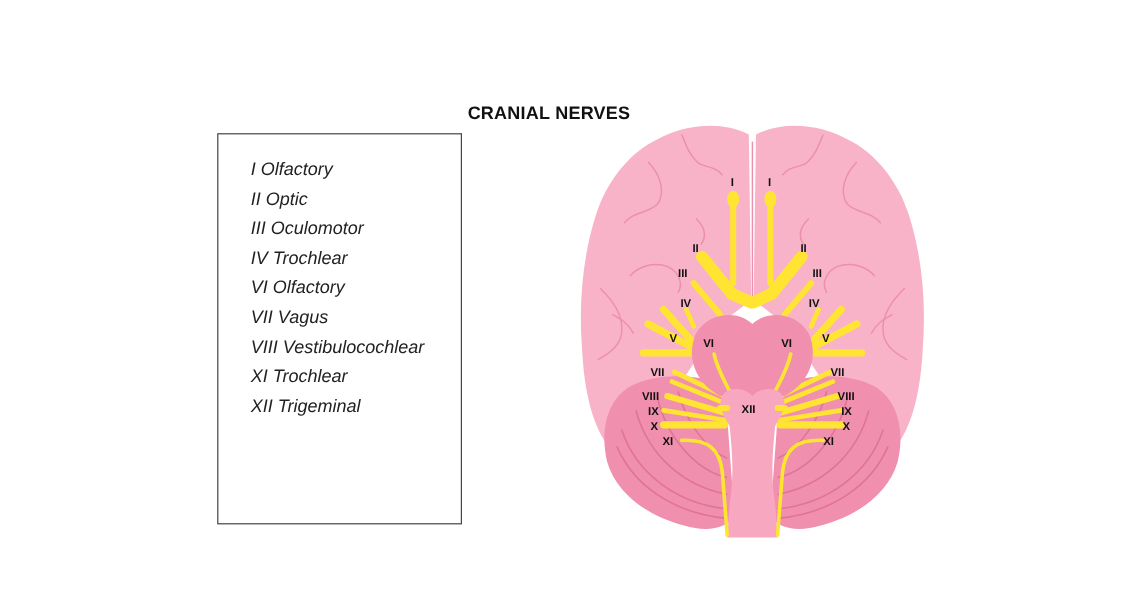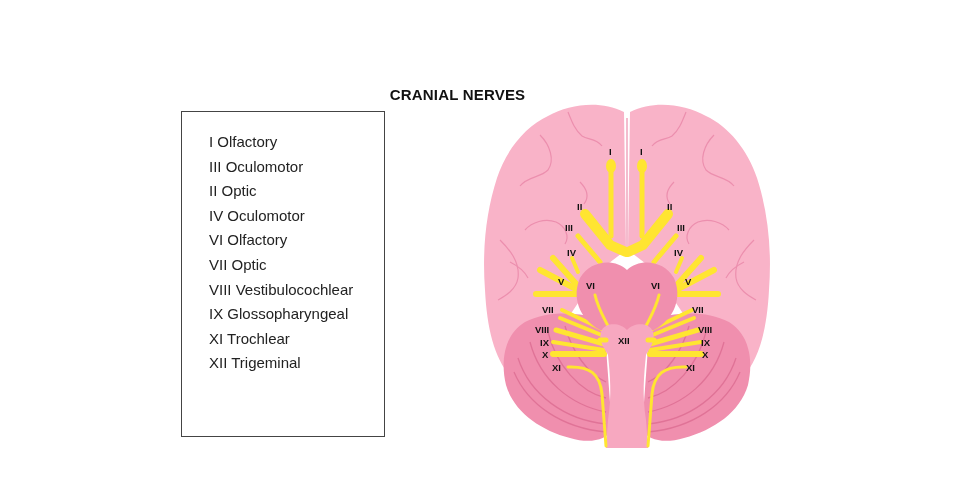--- a/index.html
+++ b/index.html
@@ -5,45 +5,44 @@
   html, body { margin: 0; padding: 0; background: #ffffff; }
   body { width: 957px; height: 500px; position: relative; overflow: hidden; font-family: "Liberation Sans", sans-serif; }
   .title {
     position: absolute; left: 0; top: 42px; width: 915px; text-align: center;
     font-family: "Liberation Sans", sans-serif; font-weight: bold; font-size: 15px; color: #111;
     letter-spacing: 0.2px;
     margin-top: 44px;
   }
   .legend-box {
     position: absolute; left: 181px; top: 111px; width: 204px; height: 326px;
-    border: 1px solid #444; box-sizing: border-box; background: #fff;
+    border: 1px solid #444; box-sizing: border-box; background: #fff; font-style: italic;
   }
   .legend-list { list-style: none; margin: 0; padding: 0; position: absolute; left: 27px; top: 18px; }
   .legend-list li {
     font-family: "Liberation Sans", sans-serif; font-size: 15px; color: #222;
     height: 24.6px; line-height: 24.6px; white-space: nowrap;
   }
   svg.brain { position: absolute; left: 0; top: 0; }
   .nlabel { font-family: "Liberation Sans", sans-serif; font-weight: bold; font-size: 9.5px; fill: #111; }
 </style>
 </head>
 <body>
 
 <div class="title">CRANIAL NERVES</div>
 
 <div class="legend-box">
   <ul class="legend-list">
     <li>I Olfactory</li>
+    <li>II Optic</li>
     <li>III Oculomotor</li>
-    <li>II Optic</li>
-    <li>IV Oculomotor</li>
+    <li>IV Trochlear</li>
     <li>VI Olfactory</li>
-    <li>VII Optic</li>
+    <li>VII Vagus</li>
     <li>VIII Vestibulocochlear</li>
-    <li>IX Glossopharyngeal</li>
     <li>XI Trochlear</li>
     <li>XII Trigeminal</li>
   </ul>
 </div>
 
 <svg class="brain" width="957" height="500" viewBox="0 0 957 500">
 
   <g>
     <path class="c-cerebrum" d="M624,112 C600,100 570,104 548,116 C526,126 506,150 497,178 C486,212 482,250 485,290 C487,330 495,360 512,378 L560,330 L600,270 L626,250 Z" fill="#f9b3c8"></path>
     <path class="c-cerebrum" d="M630,112 C654,100 684,104 706,116 C728,126 748,150 757,178 C768,212 772,250 769,290 C767,330 759,360 742,378 L694,330 L654,270 L628,250 Z" fill="#f9b3c8"></path>

